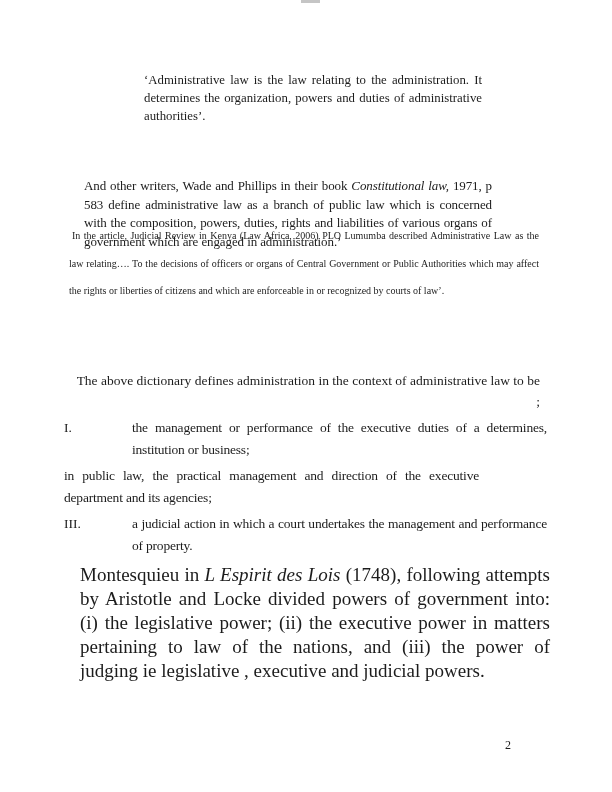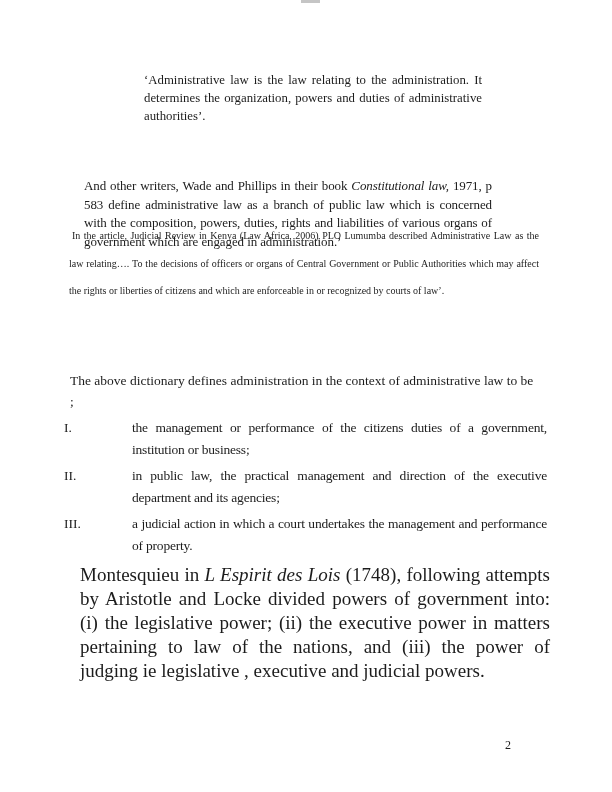--- a/index.html
+++ b/index.html
@@ -39,21 +39,21 @@
     position: absolute; left: 69px; top: 222px;
     width: 470px;
     font-size: 10px; line-height: 27.5px;
     text-align: justify;
     text-indent: 3px;
   }
   .para-dictionary {
     position: absolute; left: 70px; top: 370px;
     width: 470px;
     font-size: 13.5px; line-height: 21px;
-    text-align: left;
+    text-align: right;
   }
   .def-list {
     position: absolute; left: 64px; top: 417px;
     width: 483px;
     font-size: 13.5px;
   }
   .def-item {
     display: flex;
     margin-bottom: 4px;
     line-height: 22px;
@@ -91,25 +91,24 @@
   <div class="para-writers"><span>And other writers, Wade and Phillips in their book </span><span class="italic">Constitutional law,</span><span> 1971, p 583 define administrative law as a branch of public law which is concerned with the composition, powers, duties, rights and liabilities of various organs of government which are engaged in administration.’</span></div>
 
   <div class="para-lumumba">In the article, Judicial Review in Kenya (Law Africa, 2006) PLO Lumumba described Administrative Law as the law relating…. To the decisions of officers or organs of Central Government or Public Authorities which may affect the rights or liberties of citizens and which are enforceable in or recognized by courts of law’.</div>
 
   <div class="para-dictionary">The above dictionary defines administration in the context of administrative law to be ;</div>
 
   <div class="def-list">
 
     <div class="def-item">
       <span class="numeral">I.</span>
-      <span class="def-text">the management or performance of the citizens duties of a government, institution or business;</span>
+      <span class="def-text">the management or performance of the executive duties of a determines, institution or business;</span>
     </div>
 
     <div class="def-item">
-      <span class="numeral">II.</span>
       <span class="def-text">in public law, the practical management and direction of the executive department and its agencies;</span>
     </div>
 
     <div class="def-item">
       <span class="numeral">III.</span>
       <span class="def-text">a judicial action in which a court undertakes the management and performance of property.</span>
     </div>
 
   </div>
 

